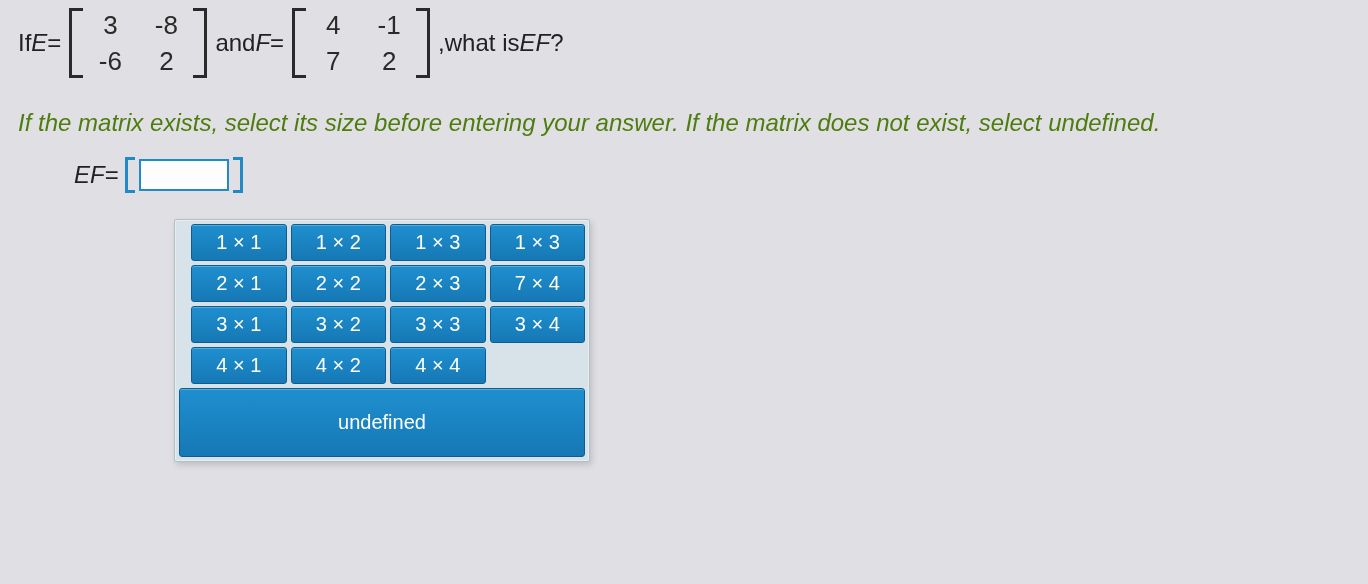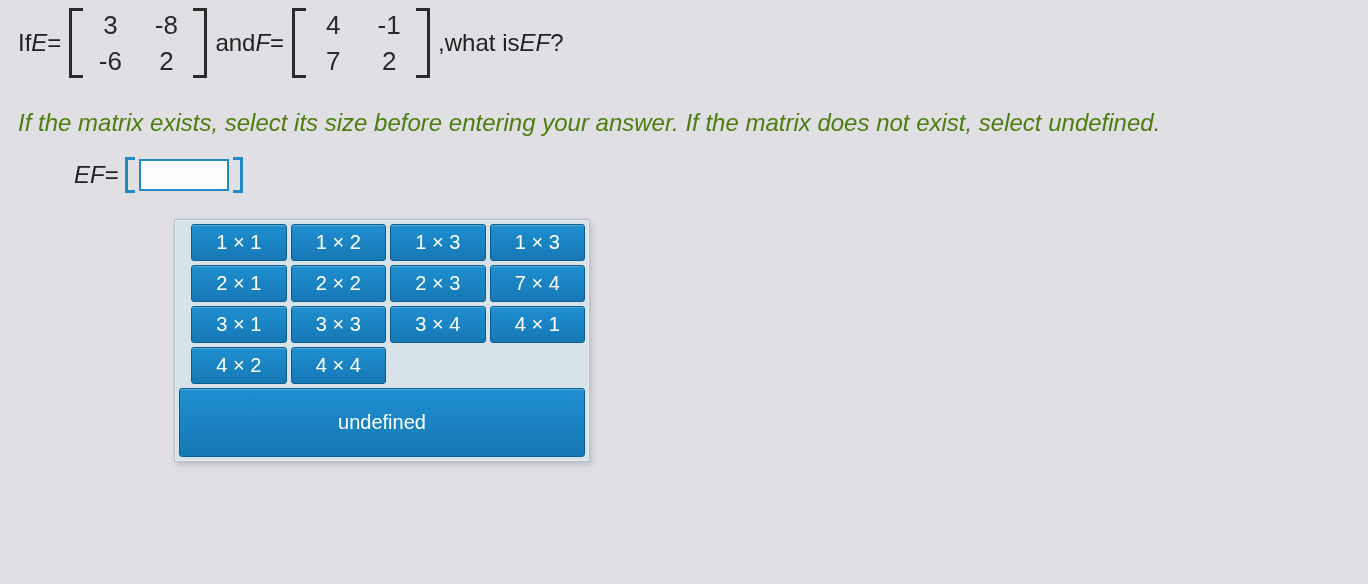--- a/index.html
+++ b/index.html
@@ -173,20 +173,21 @@
   <div class="size-grid">
     <div class="size-btn">1 × 1</div>
     <div class="size-btn">1 × 2</div>
     <div class="size-btn">1 × 3</div>
     <div class="size-btn">1 × 3</div>
     <div class="size-btn">2 × 1</div>
     <div class="size-btn">2 × 2</div>
     <div class="size-btn">2 × 3</div>
     <div class="size-btn">7 × 4</div>
     <div class="size-btn">3 × 1</div>
+    <div class="size-btn">3 × 2</div>
     <div class="size-btn">3 × 3</div>
     <div class="size-btn">3 × 4</div>
     <div class="size-btn">4 × 1</div>
     <div class="size-btn">4 × 2</div>
     <div class="size-btn">4 × 4</div>
   </div>
   <div class="undefined-btn">undefined</div>
 </div>
 
 </body></html>

